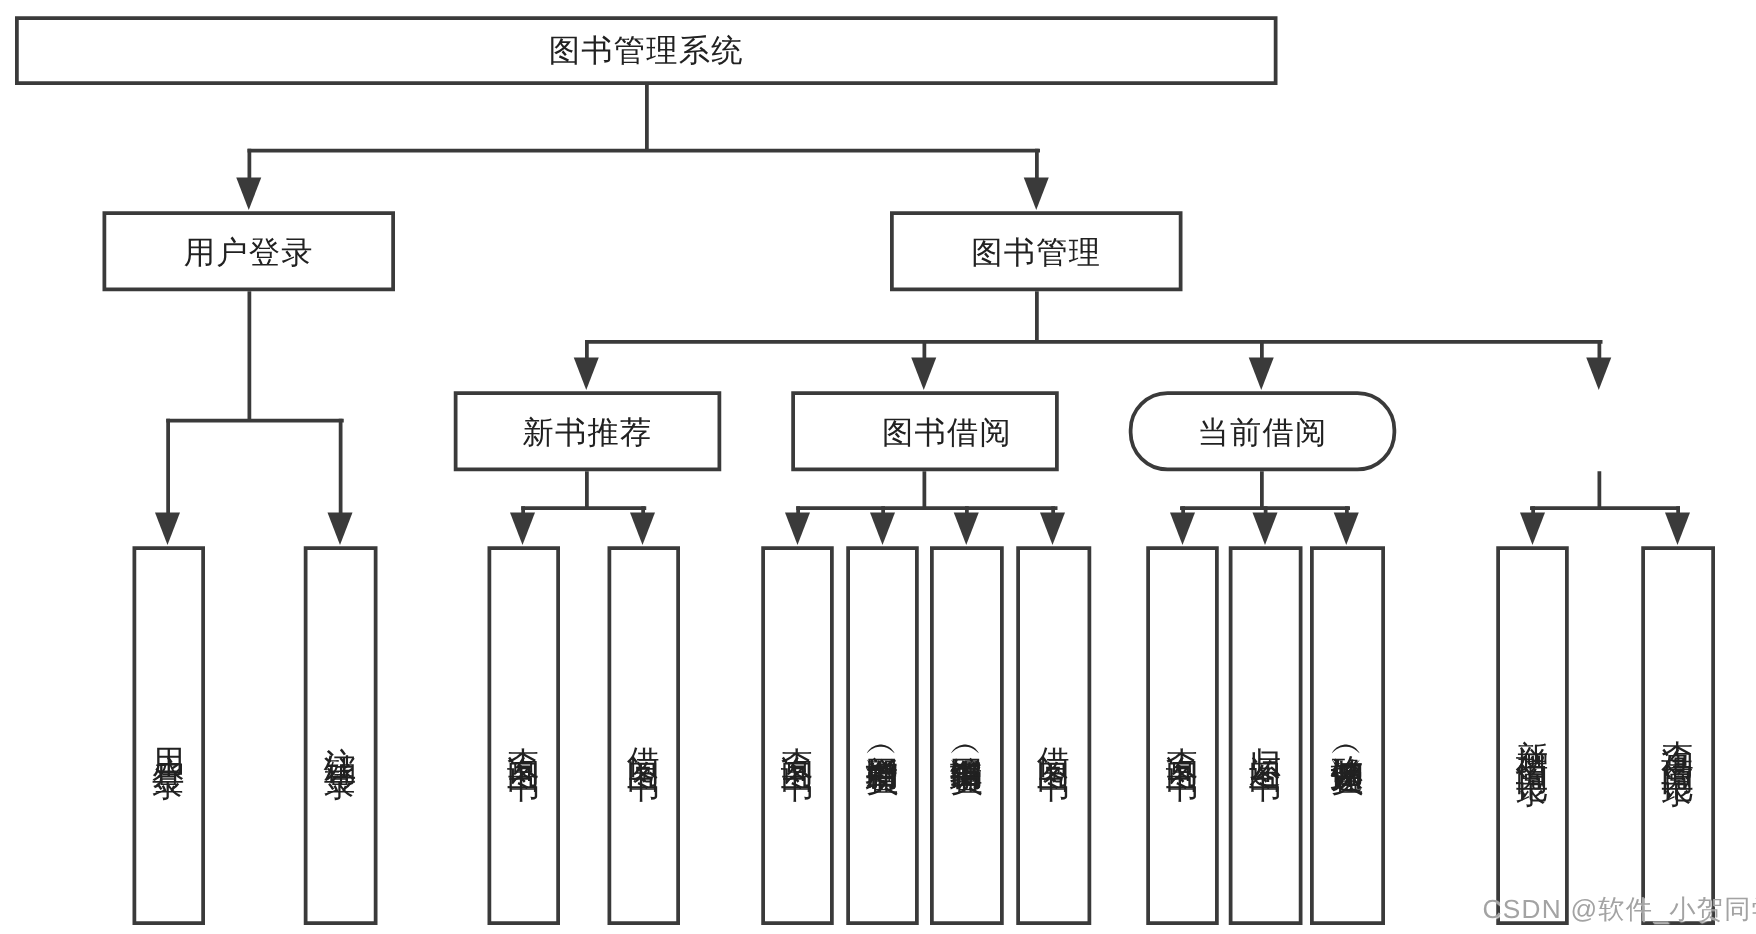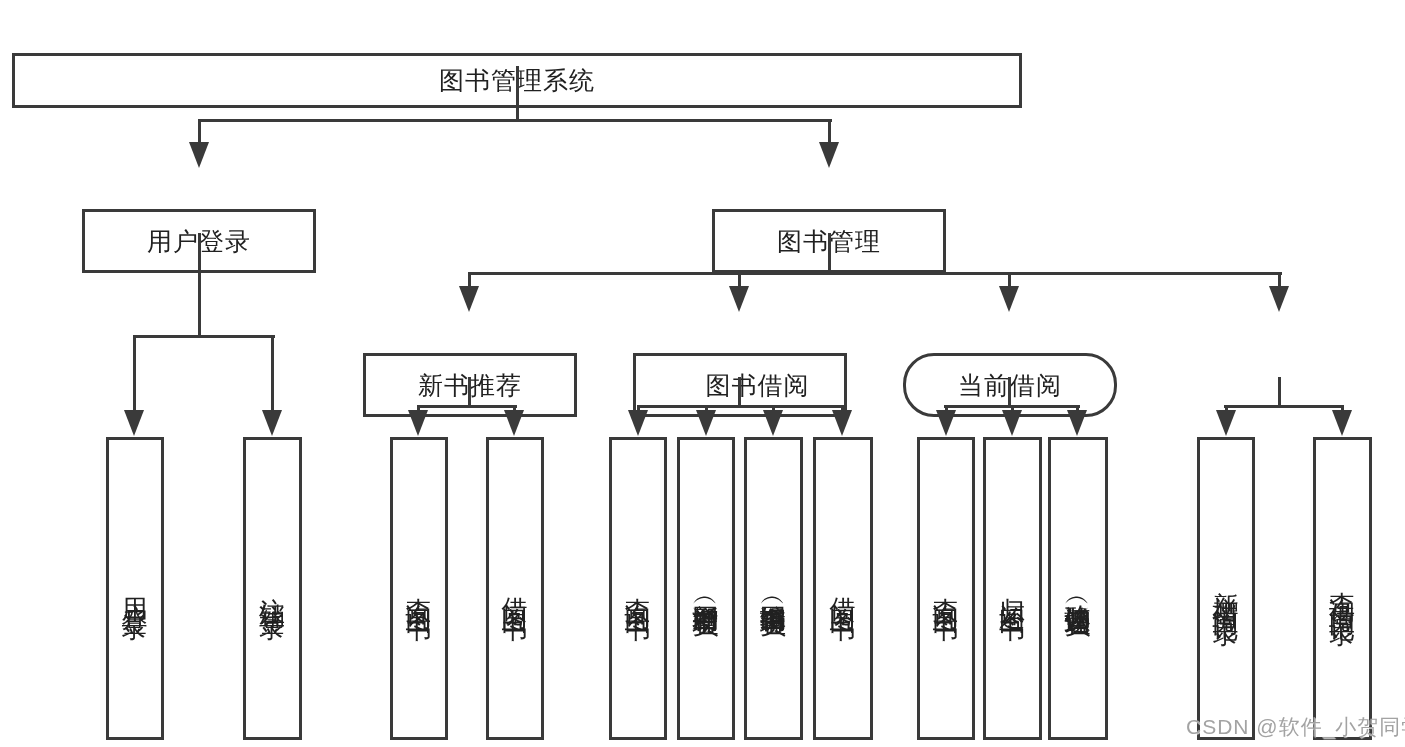--- a/index.html
+++ b/index.html
@@ -19,21 +19,20 @@
   }
   .hbox{
     position:absolute;
     box-sizing:border-box;
     border:3px solid var(--line);
     background:#fff;
     display:flex;align-items:center;justify-content:center;
     font-size:25px;
     letter-spacing:1px;
     white-space:nowrap;
-    margin-top:40px;
   }
   .vbox{
     position:absolute;
     box-sizing:border-box;
     border:3px solid var(--line);
     background:#fff;
     display:flex;align-items:center;justify-content:center;
     font-size:26px;
   }
   .vbox .vtext{

